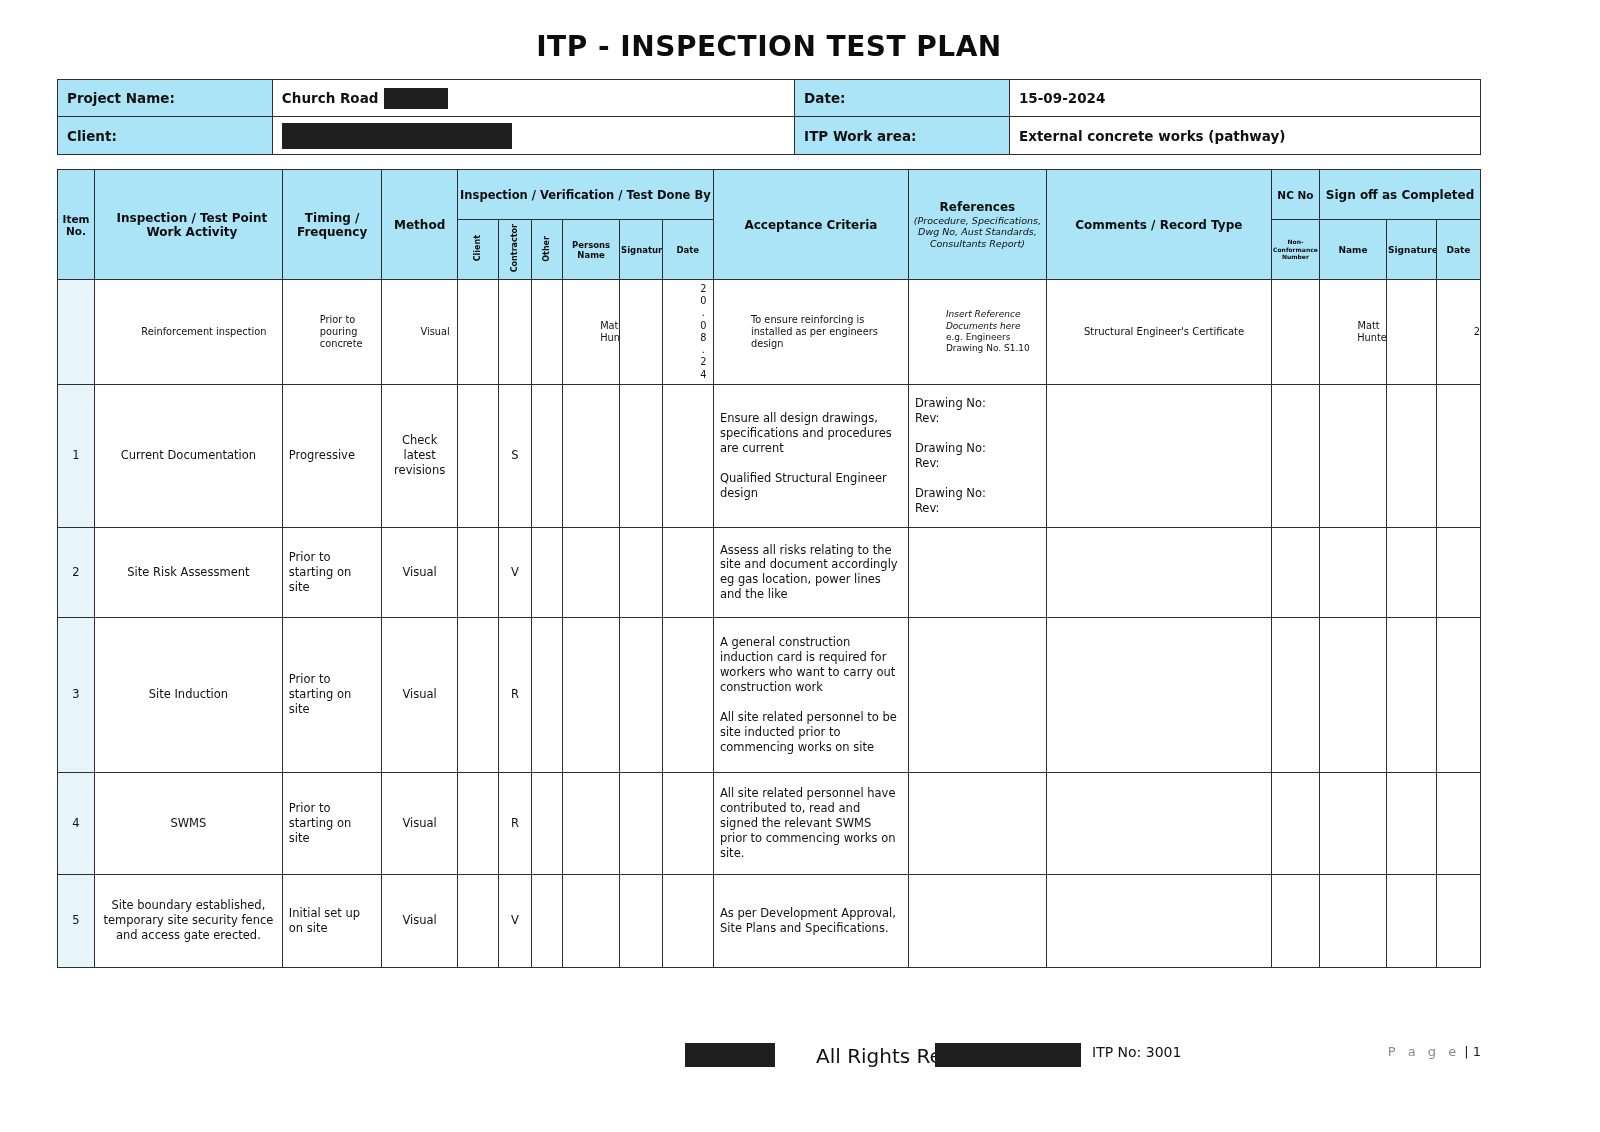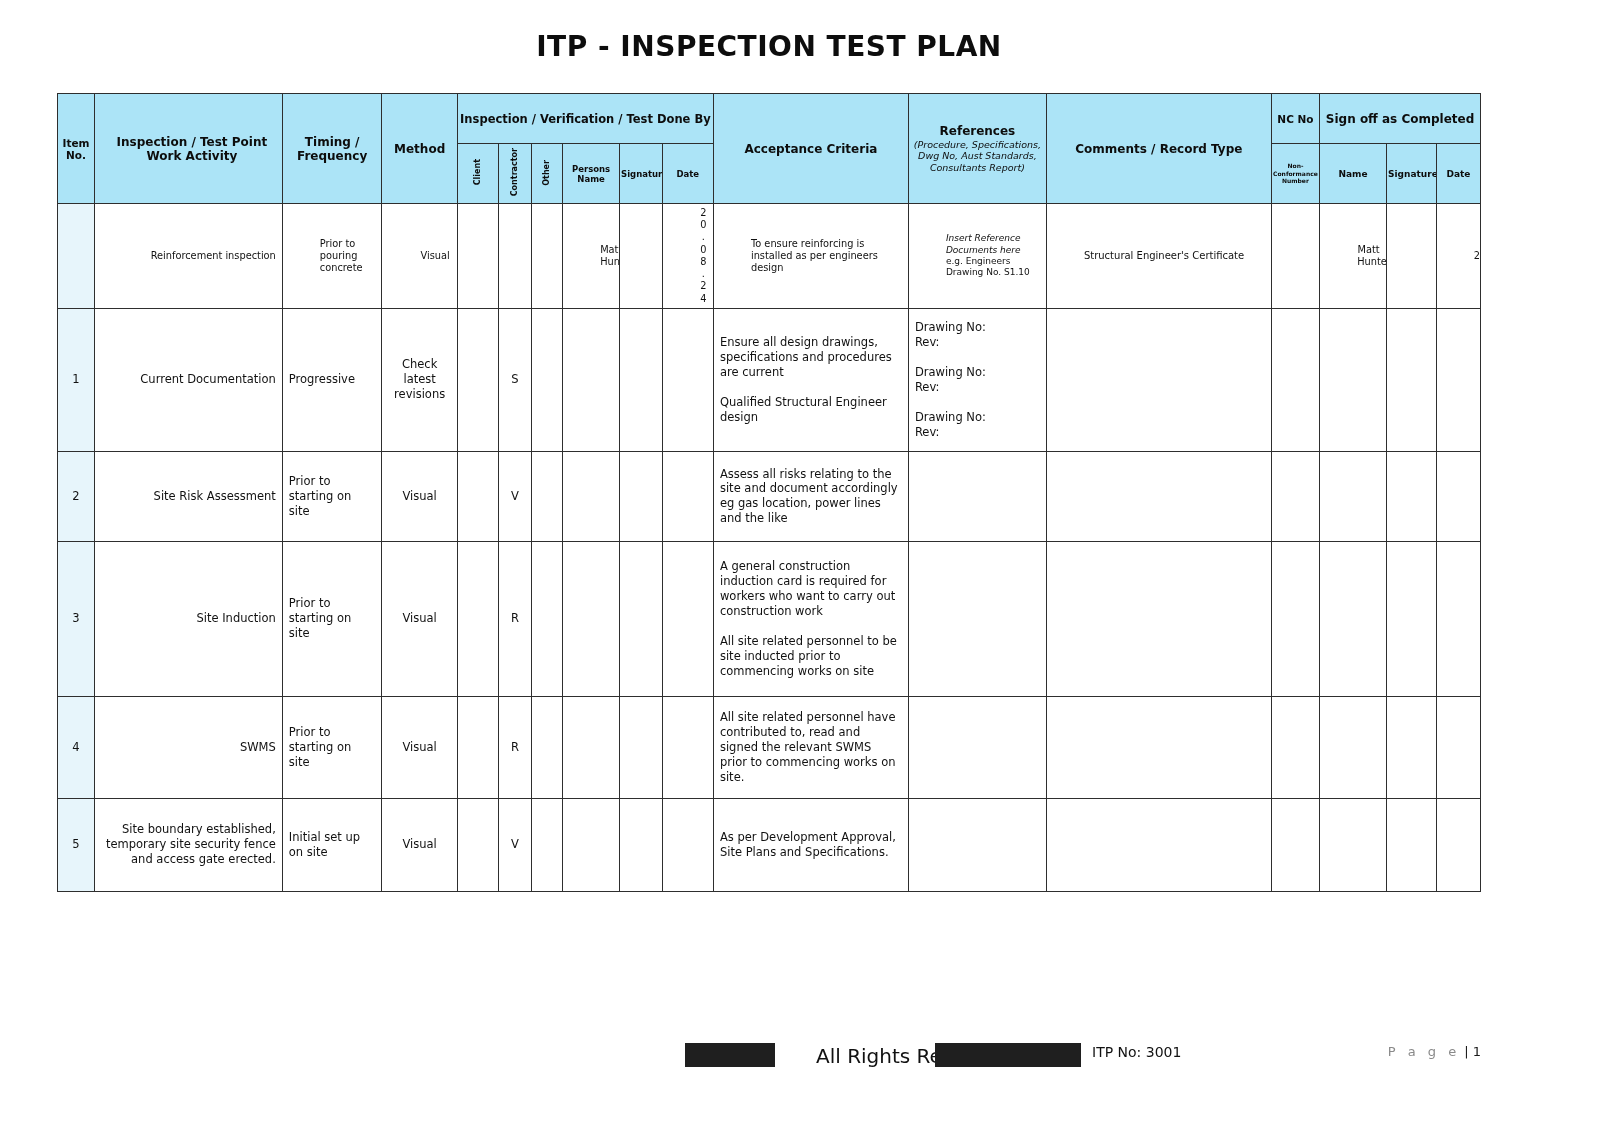--- a/index.html
+++ b/index.html
@@ -35,21 +35,21 @@
   .th-small{font-size:8.5px;}
   .th-nc{font-size:10.5px;}
   .th-nc-sub{font-size:6px;line-height:1.25;}
   .th-signoff{font-size:12px;}
   .th-so-sub{font-size:9px;}
   .ref-head-sub{font-style:italic;font-weight:normal;font-size:9.5px;line-height:1.2;margin-top:1px;}
 
   .itp td{font-size:11.5px;padding:3px 6px;vertical-align:middle;line-height:1.3;}
   .row-eg td{font-size:9.8px;line-height:1.25;padding-left:37px;}
   .c-item{background:#e7f5fb;text-align:center;}
-  .c-act{text-align:right;margin-top:44px;}
+  .c-act{text-align:center;margin-top:44px;}
   .pad-act{padding-top:26px;}
   .c-timing{text-align:left;padding-left:8px;margin-left:47px;}
   .c-method{text-align:center;}
   .c-mark{text-align:center;}
   .c-person{text-align:center;font-size:10px;}
   .c-date{text-align:center;font-size:10px;overflow-wrap:anywhere;padding:2px;}
   .c-accept{text-align:left;}
   .c-ref{text-align:left;font-size:10px;}
   .row-eg .c-ref{font-size:9px;}
   .ref-note{font-style:italic;}
@@ -79,20 +79,32 @@
     <h1 class="doc-title">ITP - INSPECTION TEST PLAN</h1>
 
     <table class="info-table">
       <colgroup>
         <col style="width:15.1%">
           <col style="width:36.7%">
           <col style="width:15.1%">
           <col style="width:33.1%">
       </colgroup>
       <tbody>
+      <tr style="height:37px">
+        <td class="info-label">Project Name:</td>
+        <td class="info-value"><span>Church Road</span><span class="redaction red-name"></span></td>
+        <td class="info-label">Date:</td>
+        <td class="info-value">15-09-2024</td>
+      </tr>
+      <tr style="height:38px">
+        <td class="info-label">Client:</td>
+        <td class="info-value"><span class="redaction red-client"></span></td>
+        <td class="info-label">ITP Work area:</td>
+        <td class="info-value">External concrete works (pathway)</td>
+      </tr>
     </tbody>
       </table>
 
     <table class="itp">
       <colgroup>
         <col style="width:2.6%">
           <col style="width:13.2%">
           <col style="width:7.0%">
           <col style="width:5.3%">
         <col style="width:2.9%">

